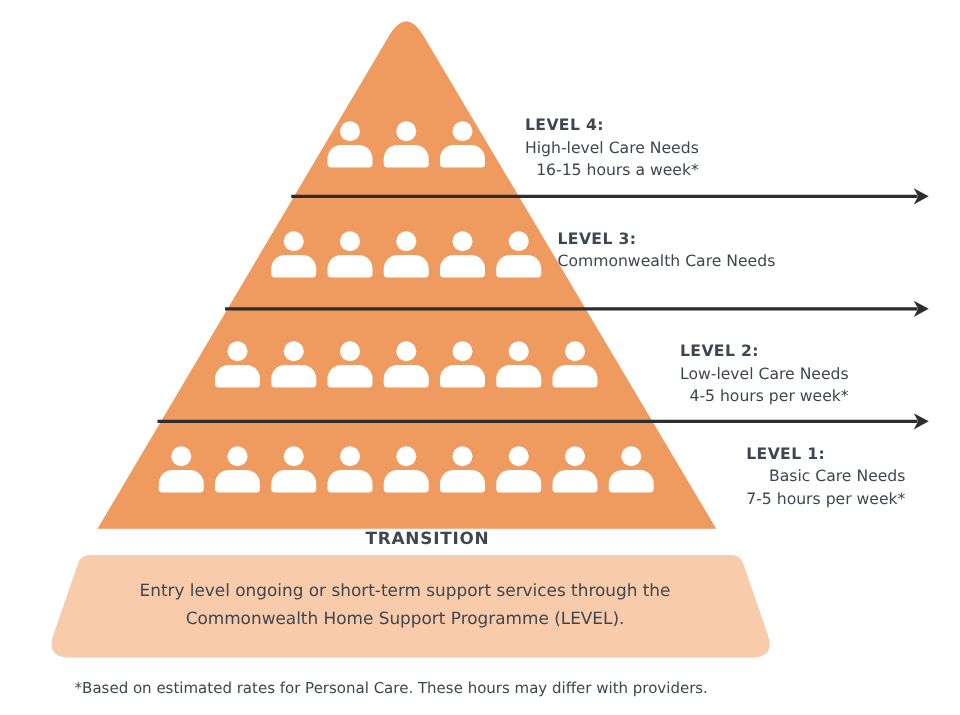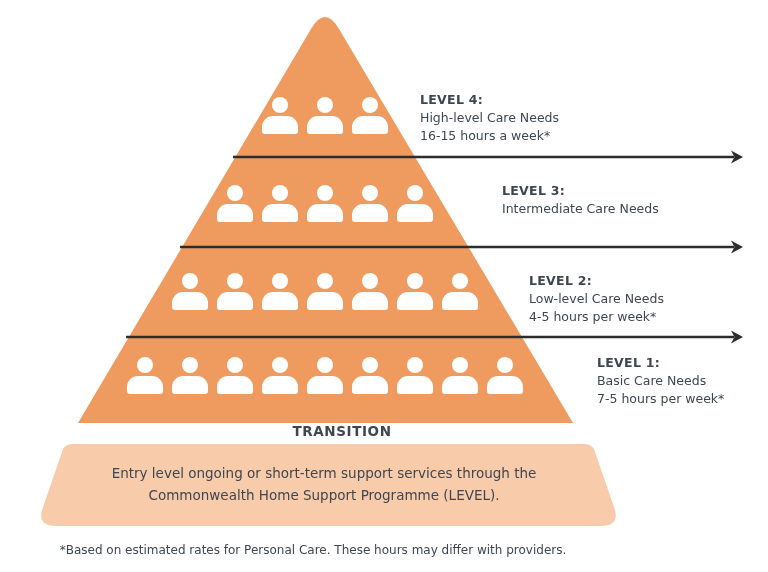--- a/index.html
+++ b/index.html
@@ -27,24 +27,24 @@
     width:16px;height:16px;border-radius:50%;
   }
   .p-body{
     position:absolute;bottom:2px;left:0;
     width:36px;height:18px;
     border-radius:11px 11px 3px 3px;
   }
   
   .level-label{position:absolute;font-size:12.5px;line-height:18px;}
   .lvl-heading{display:block;font-weight:700;letter-spacing:0.3px;}
-  .lvl-line{display:block;}
+  .lvl-line{display:block;text-align:right;}
   .label-l4{left:420px;top:91px;}
-  .label-l3{left:502px;top:182px;}
-  .label-l2{left:529px;top:272px;}
+  .label-l3{left:446px;top:182px;}
+  .label-l2{left:544px;top:272px;}
   .label-l1{left:578px;top:354px;margin-left:19px;}
   
   .transition{
     position:absolute;left:342px;top:423px;transform:translateX(-50%);
     font-weight:700;font-size:13.5px;letter-spacing:0.6px;white-space:nowrap;
   }
   
   .chsp-text{
     position:absolute;left:324px;top:462px;transform:translateX(-50%);
     width:560px;text-align:center;
@@ -186,21 +186,21 @@
       </span>
     </div>
 
   <div class="level-label label-l4">
     <span class="lvl-heading">LEVEL 4:</span>
     <span class="lvl-line">High-level Care Needs</span>
     <span class="lvl-line">16-15 hours a week*</span>
   </div>
   <div class="level-label label-l3">
     <span class="lvl-heading">LEVEL 3:</span>
-    <span class="lvl-line">Intermediate Care Needs</span>
+    <span class="lvl-line">Commonwealth Care Needs</span>
   </div>
   <div class="level-label label-l2">
     <span class="lvl-heading">LEVEL 2:</span>
     <span class="lvl-line">Low-level Care Needs</span>
     <span class="lvl-line">4-5 hours per week*</span>
   </div>
   <div class="level-label label-l1">
     <span class="lvl-heading">LEVEL 1:</span>
     <span class="lvl-line">Basic Care Needs</span>
     <span class="lvl-line">7-5 hours per week*</span>

